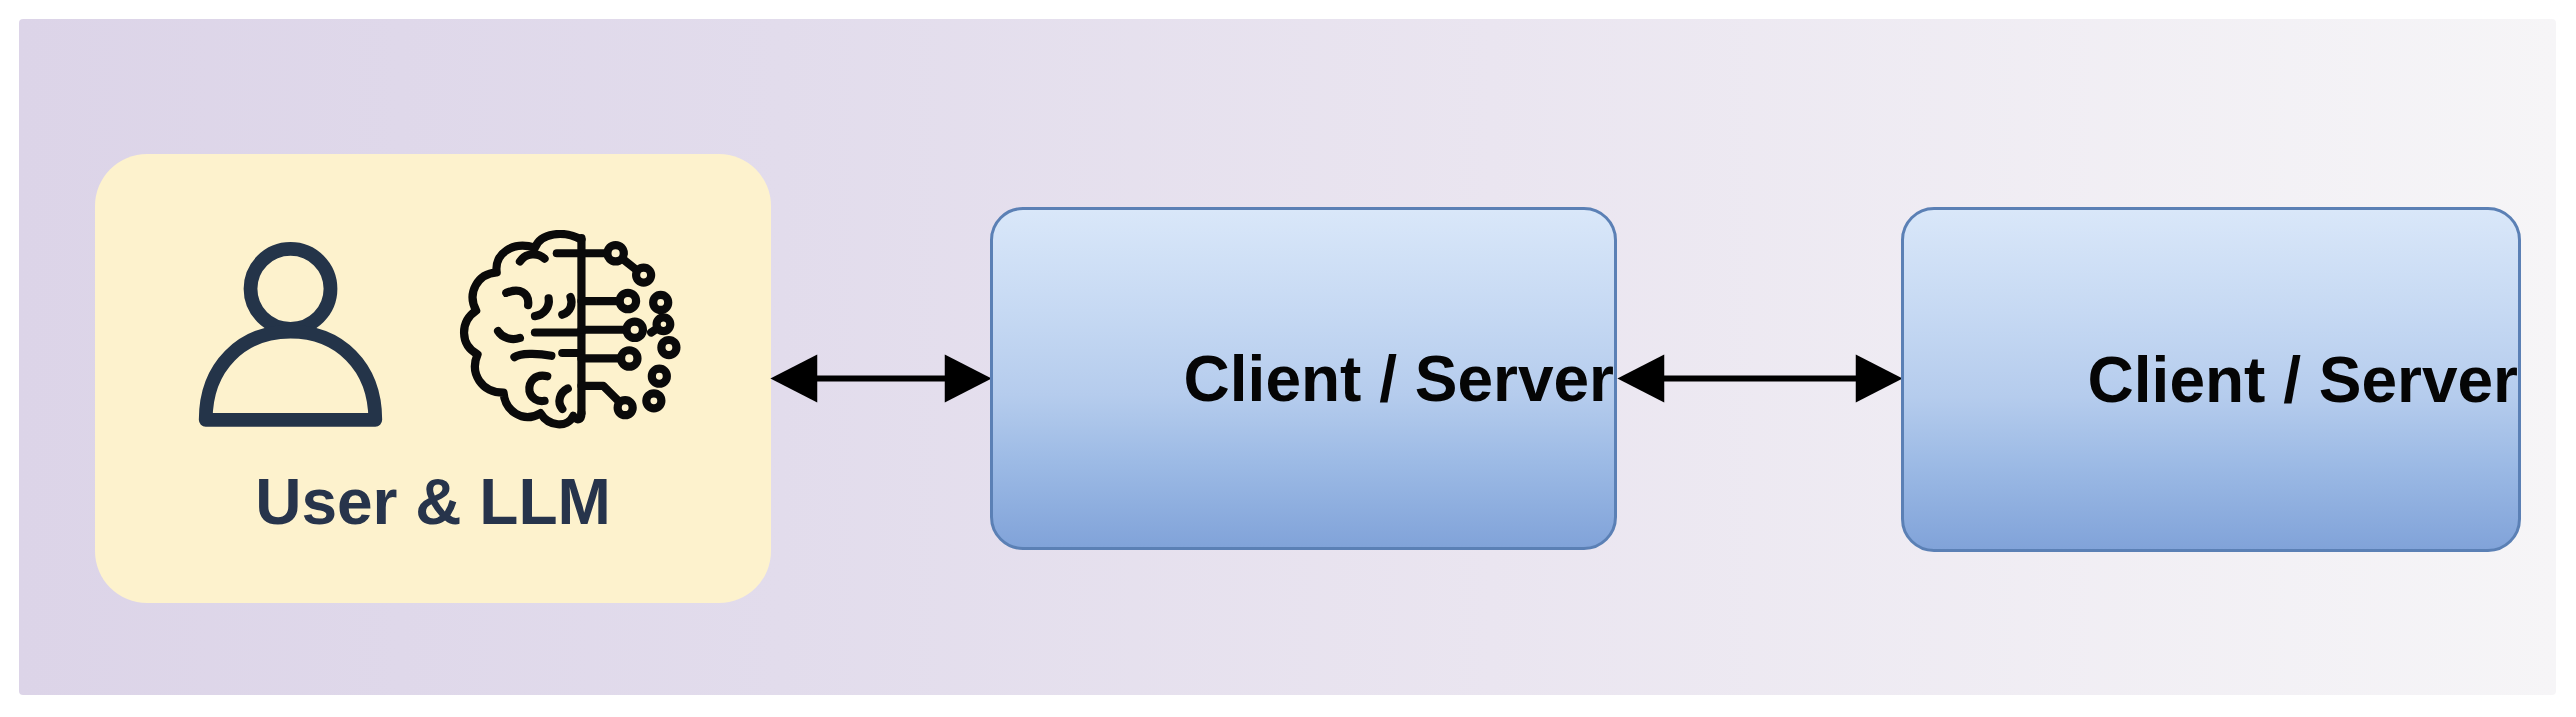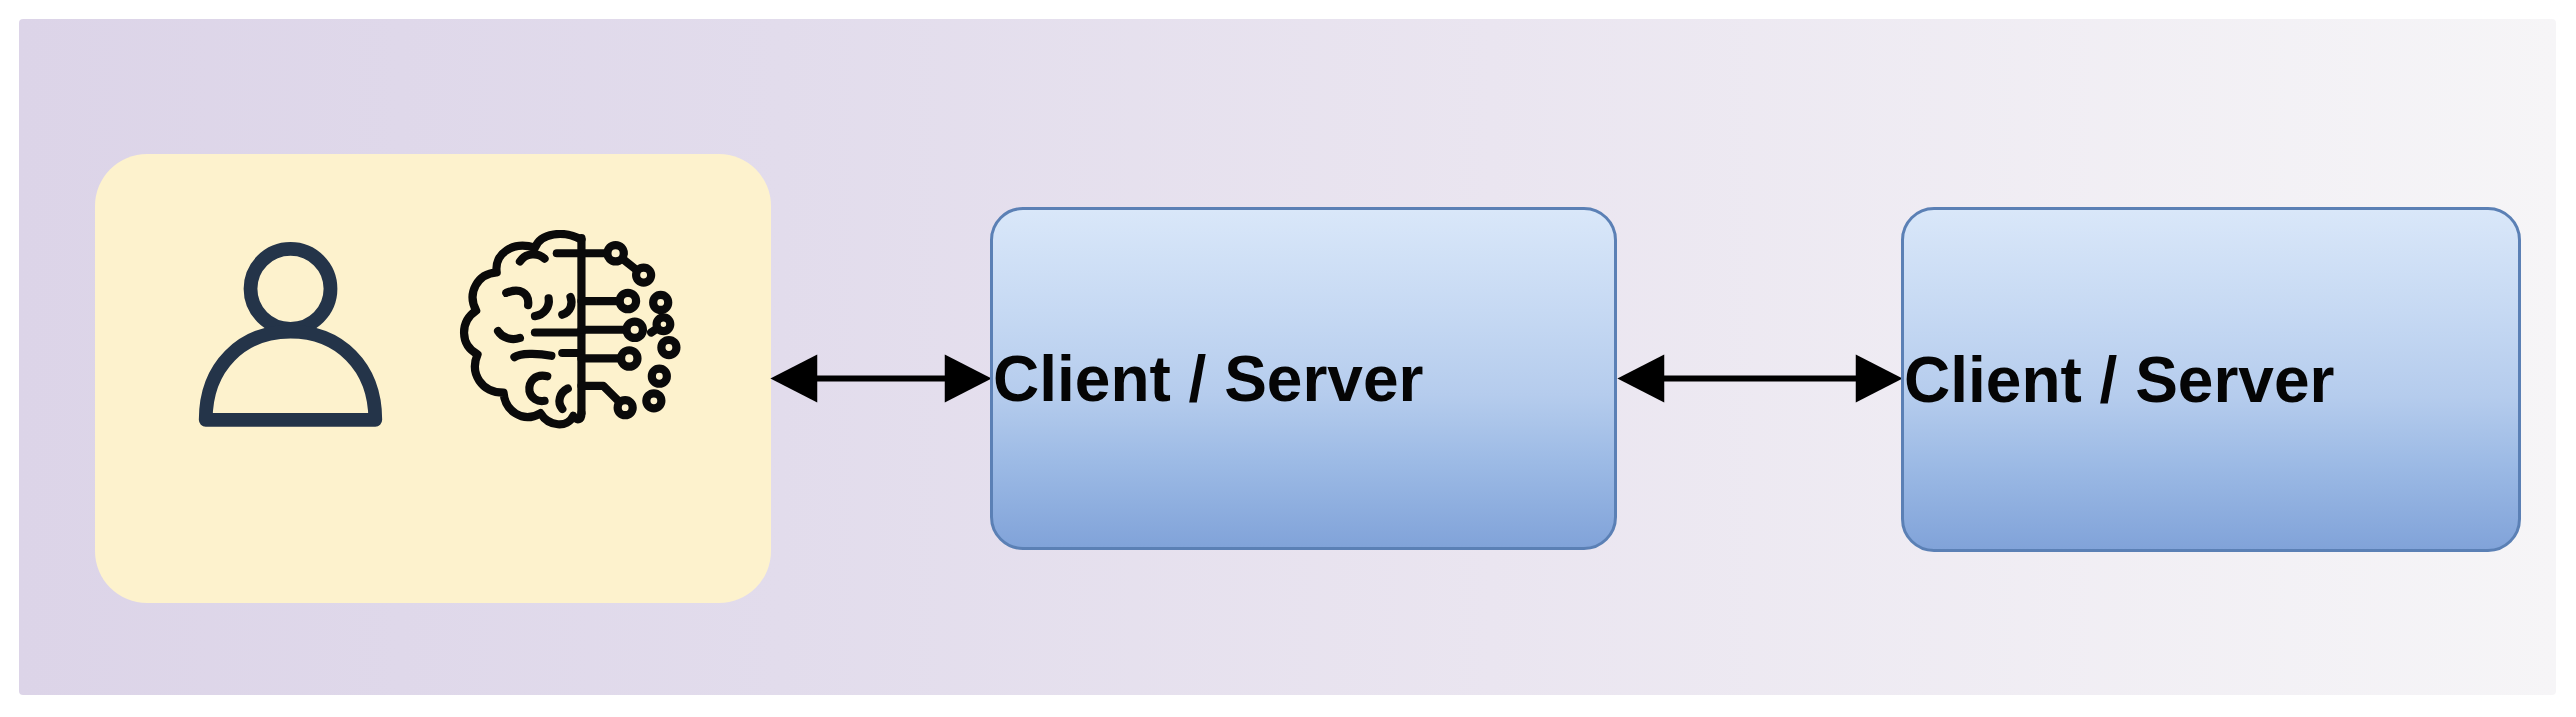--- a/index.html
+++ b/index.html
@@ -35,21 +35,21 @@
     height: 449px;
     border-radius: 52px;
     background: #fdf2cd;
   }
   .node-blue {
     border-radius: 33px;
     border: 3.4px solid #5b80b5;
     background: linear-gradient(180deg, #d9e7f9 0%, #c6d9f3 30%, #b5cced 55%, #9cbae5 75%, #81a3d9 100%);
     display: flex;
     align-items: center;
-    justify-content: flex-start;
+    justify-content: flex-end;
   }
   .node-blue-1 {
     left: 971px;
     top: 188px;
     width: 627px;
     height: 343px;
   }
   .node-blue-2 {
     left: 1882px;
     top: 188px;
@@ -152,20 +152,21 @@
           <circle cx="306" cy="138" r="10"></circle>
           <circle cx="264" cy="146" r="12"></circle>
           <circle cx="314" cy="172" r="11"></circle>
           <circle cx="256" cy="188" r="12"></circle>
           <circle cx="300" cy="214" r="11"></circle>
           <circle cx="250" cy="260" r="11"></circle>
           <circle cx="292" cy="250" r="11"></circle>
         </g>
       </svg>
 
+      <div class="user-llm-label">User &amp; LLM</div>
     </div>
 
     <svg class="arrow arrow-1" viewBox="0 0 325 88">
       <line x1="42" y1="44" x2="283" y2="44" stroke="#000000" stroke-width="9"></line>
       <polygon points="2,44 70,9 70,79" fill="#000000"></polygon>
       <polygon points="323,44 255,9 255,79" fill="#000000"></polygon>
     </svg>
 
     <div class="node node-blue node-blue-1">
       <span class="blue-label">Client / Server</span>

